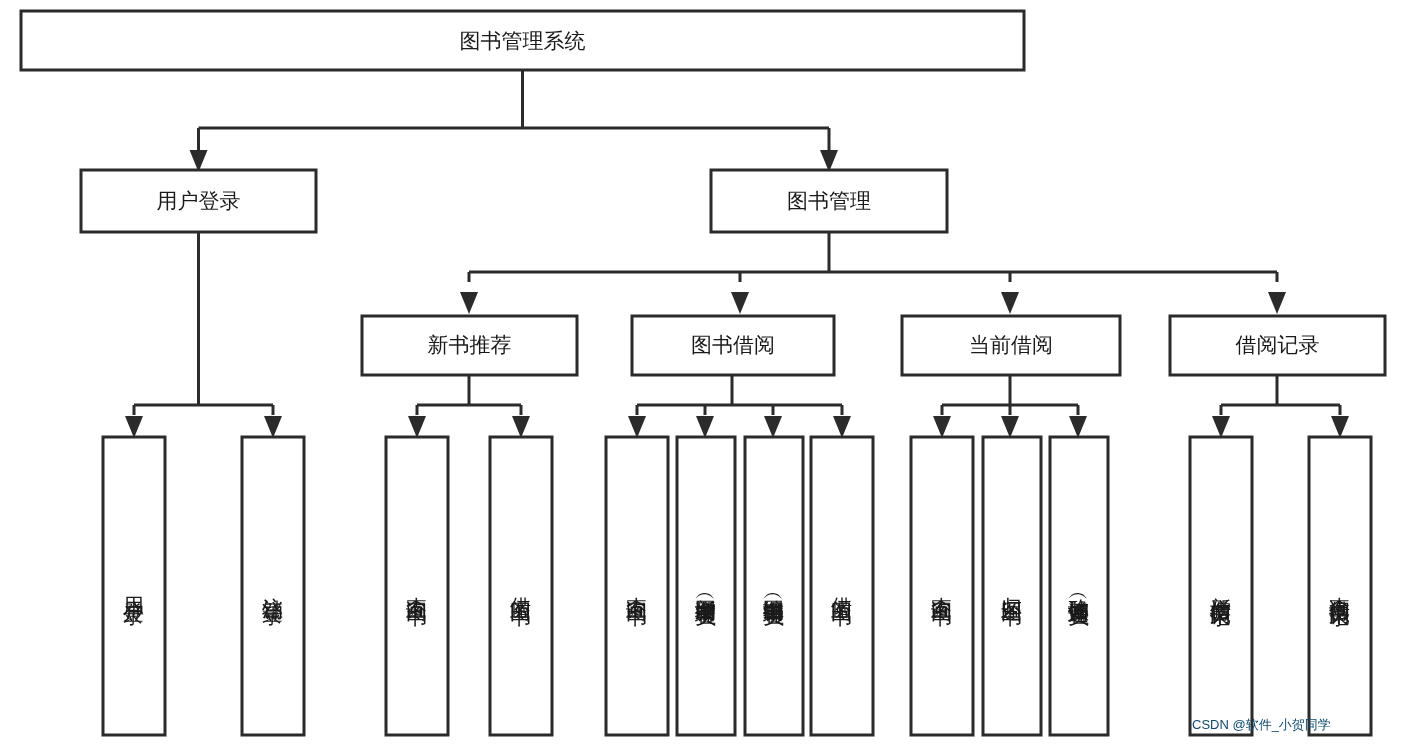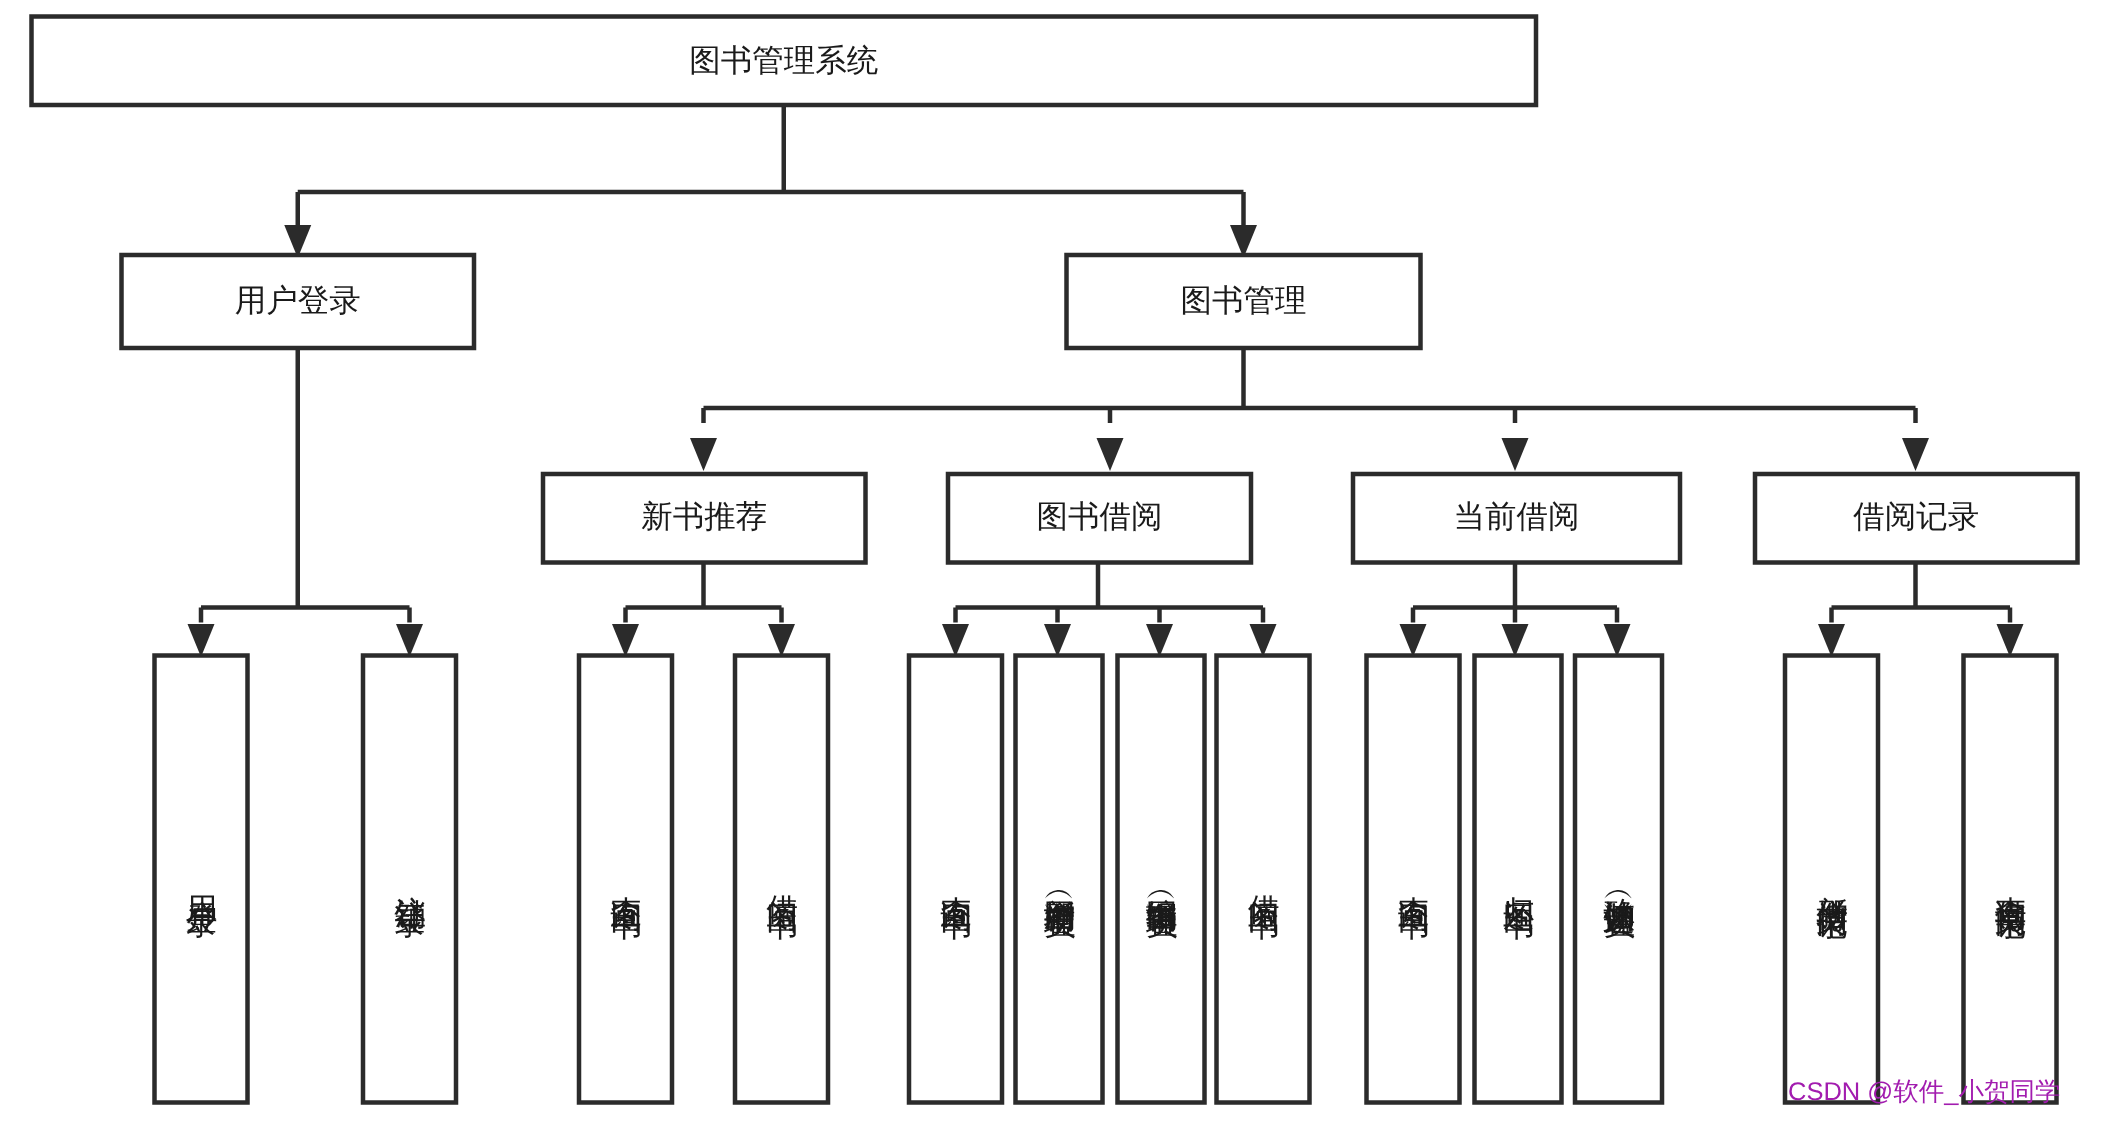--- a/index.html
+++ b/index.html
@@ -61,22 +61,22 @@
     display: flex;
     align-items: center;
     justify-content: center;
     text-align: center;
     white-space: nowrap;
     pointer-events: none;
   }
   .watermark {
     position: absolute;
     font-family: "Liberation Sans", sans-serif;
-    font-size: 17px;
-    color: #a21caf;
+    font-size: 13px;
+    color: #0c4a6e;
     left: 1192px;
     top: 716px;
     white-space: nowrap;
   }
 </style>
 </head>
 <body>
 
 <div id="diagram-root">
 

